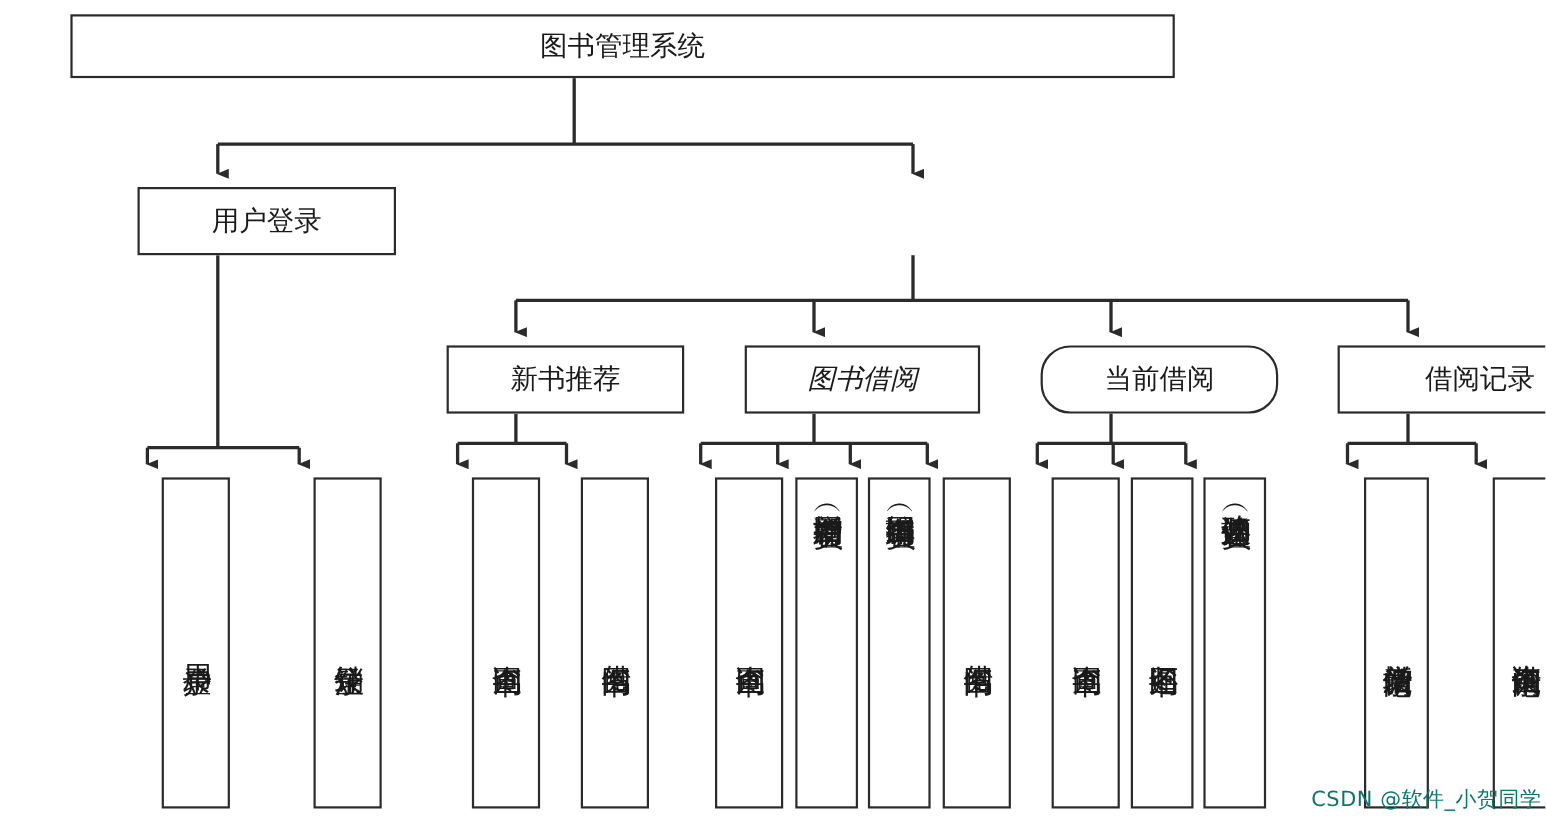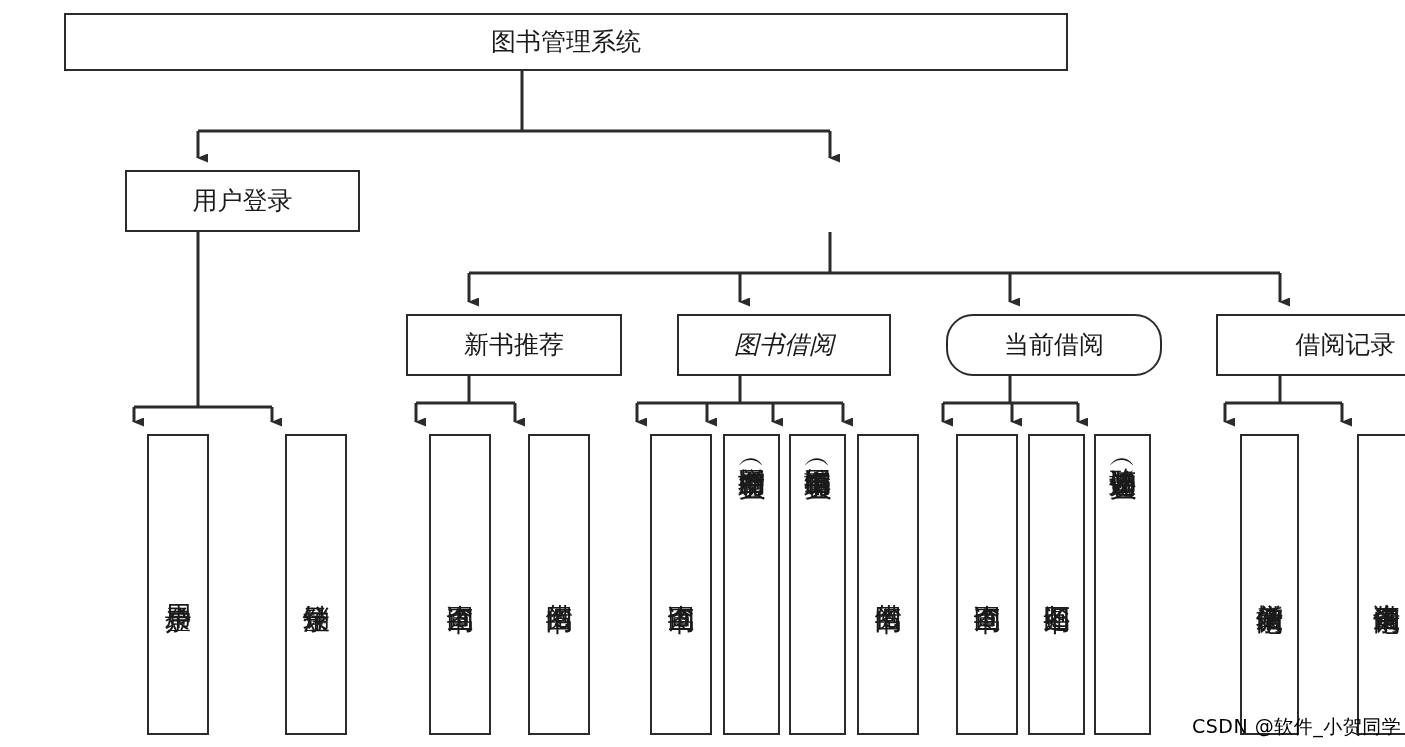--- a/index.html
+++ b/index.html
@@ -53,21 +53,21 @@
   }
   .node.v.top {
     justify-content: flex-start;
     padding-top: 10px;
   }
   .watermark {
     position: absolute;
     left: 1192px;
     top: 714px;
     font-size: 19px;
-    color: #000000;
+    color: #0f766e;
     white-space: nowrap;
     letter-spacing: 0.5px;
   }
 </style>
 </head>
 <body>
 
 <div id="canvas">
 
   <svg id="wires" viewBox="0 0 1405 747">

